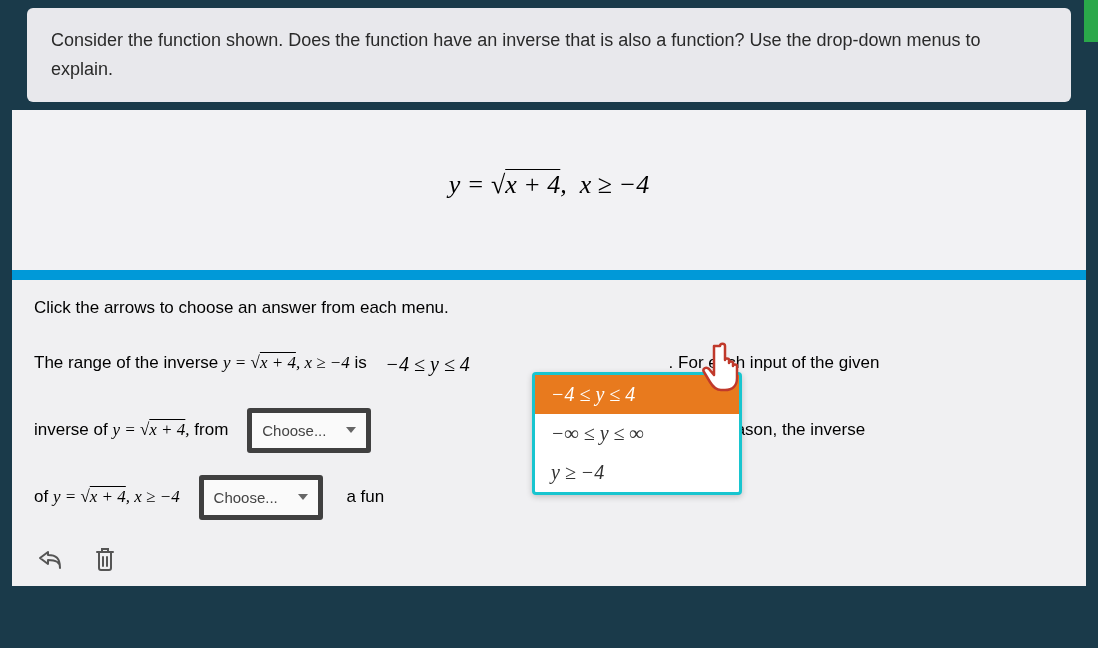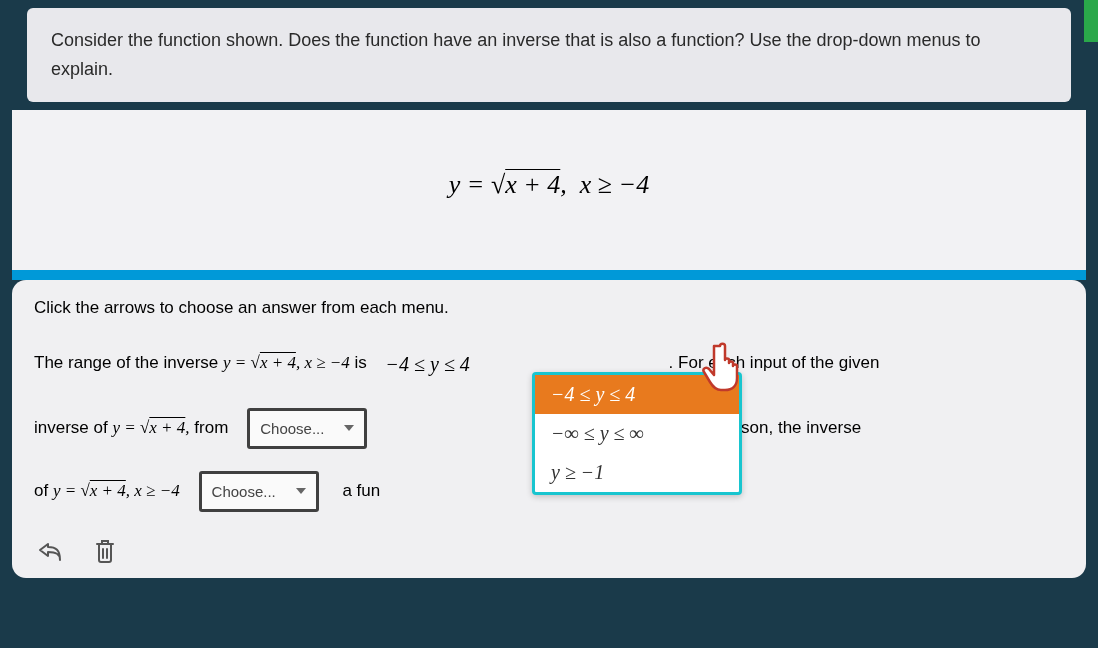--- a/index.html
+++ b/index.html
@@ -36,40 +36,39 @@
     height: 10px;
     background: #0099d8;
     margin: 0 12px;
   }
   .bottom-panel {
     background: #f0f0f2;
     margin: 0 12px 8px;
     padding: 18px 22px 10px;
     font-size: 17px;
     position: relative;
-    border-radius: 14px;
   }
   .instruction {
     font-weight: 500;
     margin-bottom: 24px;
   }
   .sentence-row {
     margin-bottom: 22px;
     line-height: 1.8;
     font-weight: 500;
   }
   .math {
     font-family: "Times New Roman", serif;
     font-style: italic;
     font-weight: normal;
   }
   .dropdown {
     display: inline-flex;
     align-items: center;
-    border: 3px solid #404040;
+    border: 5px solid #404040;
     background: #fafafa;
     padding: 4px 10px;
     border-radius: 3px;
     font-size: 15px;
     color: #444;
     min-width: 120px;
     justify-content: space-between;
     gap: 20px;
     vertical-align: middle;
     cursor: pointer;
@@ -193,21 +192,21 @@
       <span>Choose...</span>
       <span class="caret"></span>
     </span>
     &nbsp;&nbsp;&nbsp;
     <span>a fun</span>
   </div>
 
   <div class="dropdown-menu">
     <div class="dropdown-option highlight">−4 ≤ y ≤ 4</div>
     <div class="dropdown-option">−∞ ≤ y ≤ ∞</div>
-    <div class="dropdown-option">y ≥ −1</div>
+    <div class="dropdown-option">y ≥ −4</div>
   </div>
 
   <div class="cursor-hand">
     <svg width="46" height="52" viewBox="0 0 46 52">
       <path d="M18 6 c0-3 5-3 5 0 v14 c0-2 4-2 4 0 v3 c0-2 4-2 4 0 v3 c0-2 4-2 4 0 v12 c0 8-5 12-12 12 h-4 c-5 0-8-3-11-8 l-6-10 c-2-3 2-6 5-3 l5 6 V6 z" fill="#fff" stroke="#c0392b" stroke-width="2.5" stroke-linejoin="round"></path>
     </svg>
   </div>
 
   <div class="toolbar">
     <div class="tool-btn">

